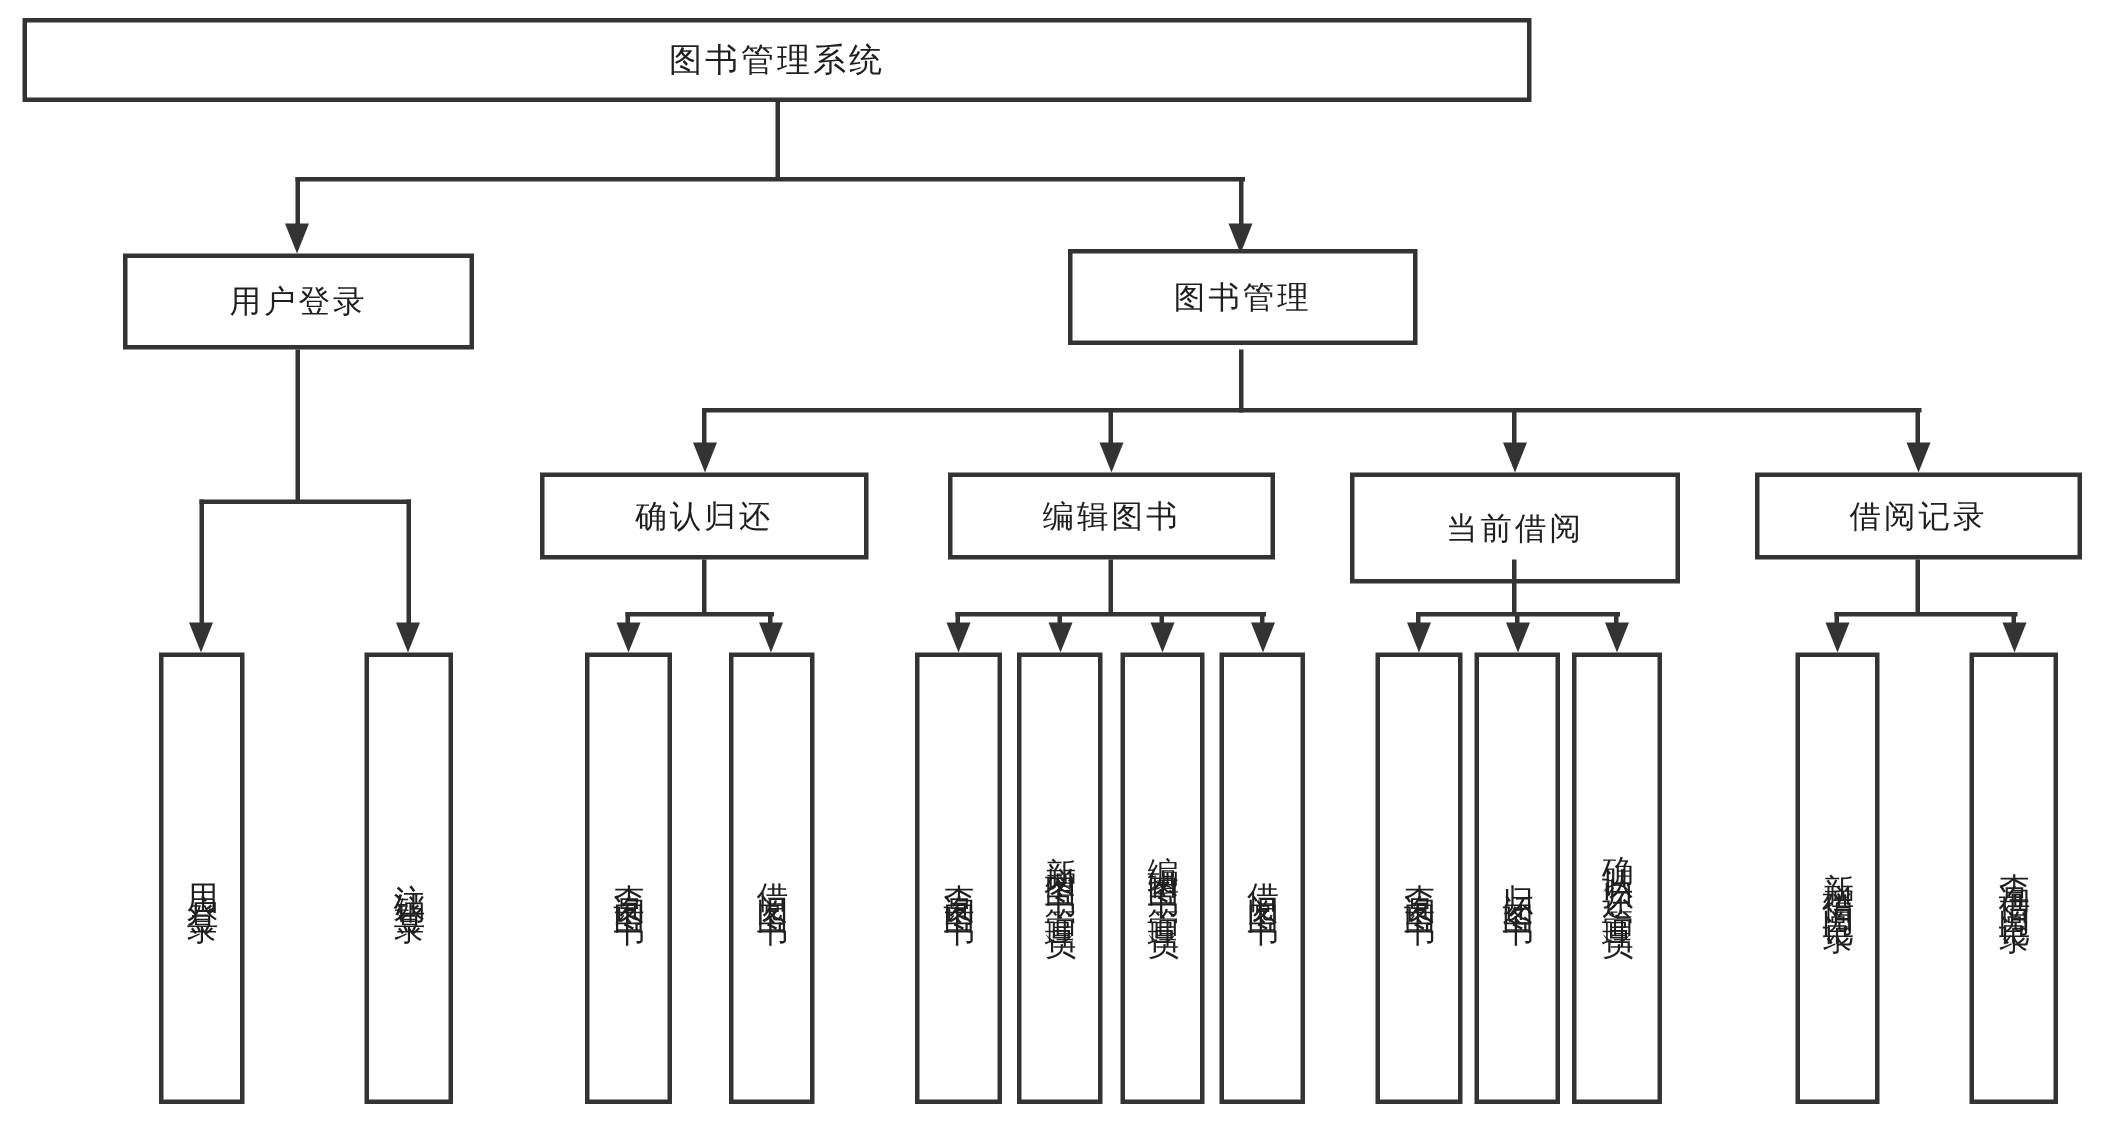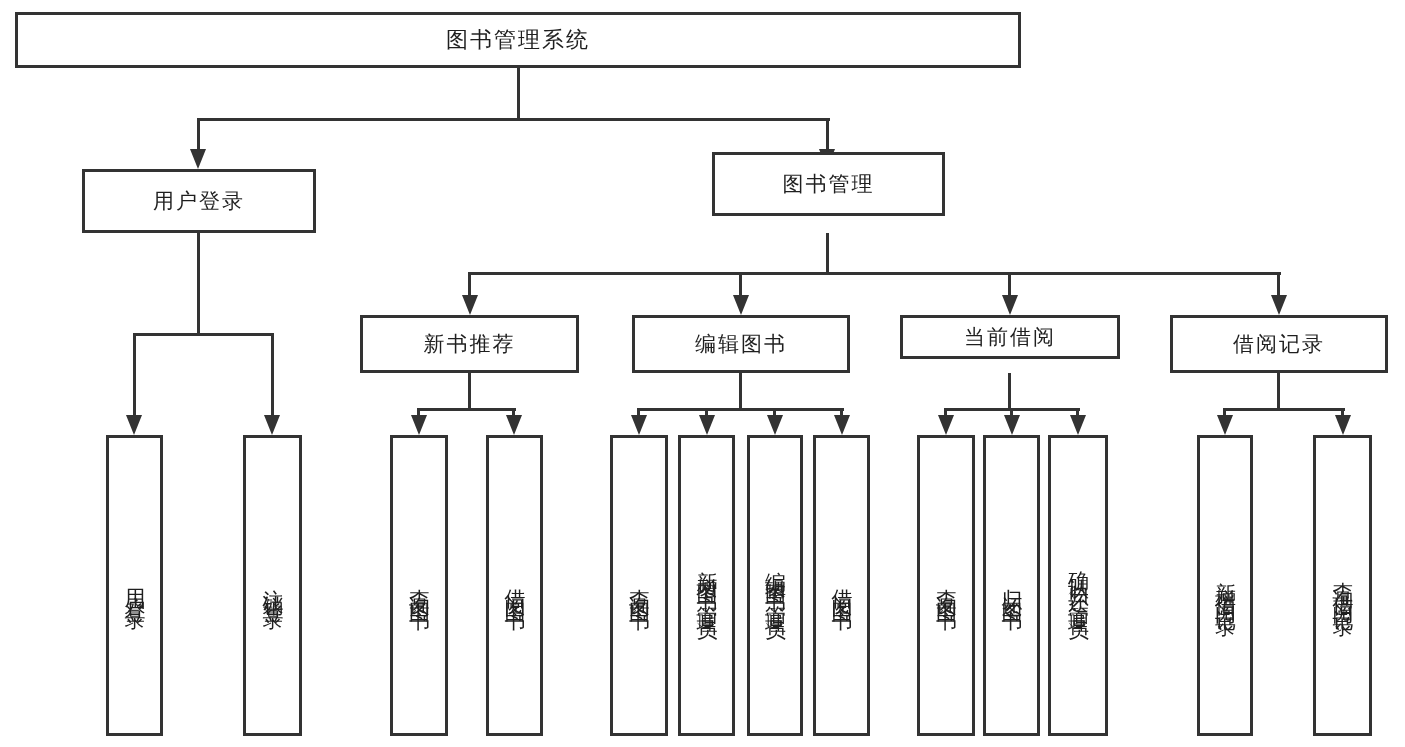--- a/index.html
+++ b/index.html
@@ -59,43 +59,43 @@
   <div class="box" style="left:15px;top:12px;width:1006px;height:56px;font-size:22px;">图书管理系统</div>
 
   <i class="vl" style="left:517px;top:68px;height:50px;"></i>
   <i class="hl" style="left:197px;top:118px;width:633px;"></i>
   <i class="vl" style="left:197px;top:118px;height:34px;"></i>
   <i class="ar" style="left:190px;top:149px;"></i>
   <i class="vl" style="left:826px;top:118px;height:34px;"></i>
   <i class="ar" style="left:819px;top:149px;"></i>
 
   <div class="box" style="left:82px;top:169px;width:234px;height:64px;">用户登录</div>
-  <div class="box" style="left:712px;top:152px;width:233px;height:64px;">图书管理</div>
+  <div class="box" style="left:712px;top:166px;width:233px;height:64px;">图书管理</div>
 
   <i class="vl" style="left:197px;top:233px;height:103px;"></i>
   <i class="hl" style="left:133px;top:333px;width:141px;"></i>
   <i class="vl" style="left:133px;top:333px;height:84px;"></i>
   <i class="ar" style="left:126px;top:415px;"></i>
   <i class="vl" style="left:271px;top:333px;height:84px;"></i>
   <i class="ar" style="left:264px;top:415px;"></i>
 
   <i class="vl" style="left:826px;top:233px;height:42px;"></i>
   <i class="hl" style="left:468px;top:272px;width:813px;"></i>
   <i class="vl" style="left:468px;top:272px;height:24px;"></i>
   <i class="ar" style="left:462px;top:295px;"></i>
   <i class="vl" style="left:739px;top:272px;height:24px;"></i>
   <i class="ar" style="left:733px;top:295px;"></i>
   <i class="vl" style="left:1008px;top:272px;height:24px;"></i>
   <i class="ar" style="left:1002px;top:295px;"></i>
   <i class="vl" style="left:1277px;top:272px;height:24px;"></i>
   <i class="ar" style="left:1271px;top:295px;"></i>
 
-  <div class="box" style="left:360px;top:315px;width:219px;height:58px;">新书推荐</div>
+  <div class="box" style="left:360px;top:315px;width:219px;height:58px;">确认归还</div>
   <div class="box" style="left:632px;top:315px;width:218px;height:58px;">编辑图书</div>
-  <div class="box" style="left:900px;top:315px;width:220px;height:44px;">当前借阅</div>
+  <div class="box" style="left:900px;top:315px;width:220px;height:74px;">当前借阅</div>
   <div class="box" style="left:1170px;top:315px;width:218px;height:58px;">借阅记录</div>
 
   <i class="vl" style="left:468px;top:373px;height:37px;"></i>
   <i class="hl" style="left:417px;top:408px;width:99px;"></i>
   <i class="vl" style="left:417px;top:408px;height:10px;"></i>
   <i class="ar" style="left:411px;top:415px;"></i>
   <i class="vl" style="left:512px;top:408px;height:10px;"></i>
   <i class="ar" style="left:506px;top:415px;"></i>
 
   <i class="vl" style="left:739px;top:373px;height:37px;"></i>

